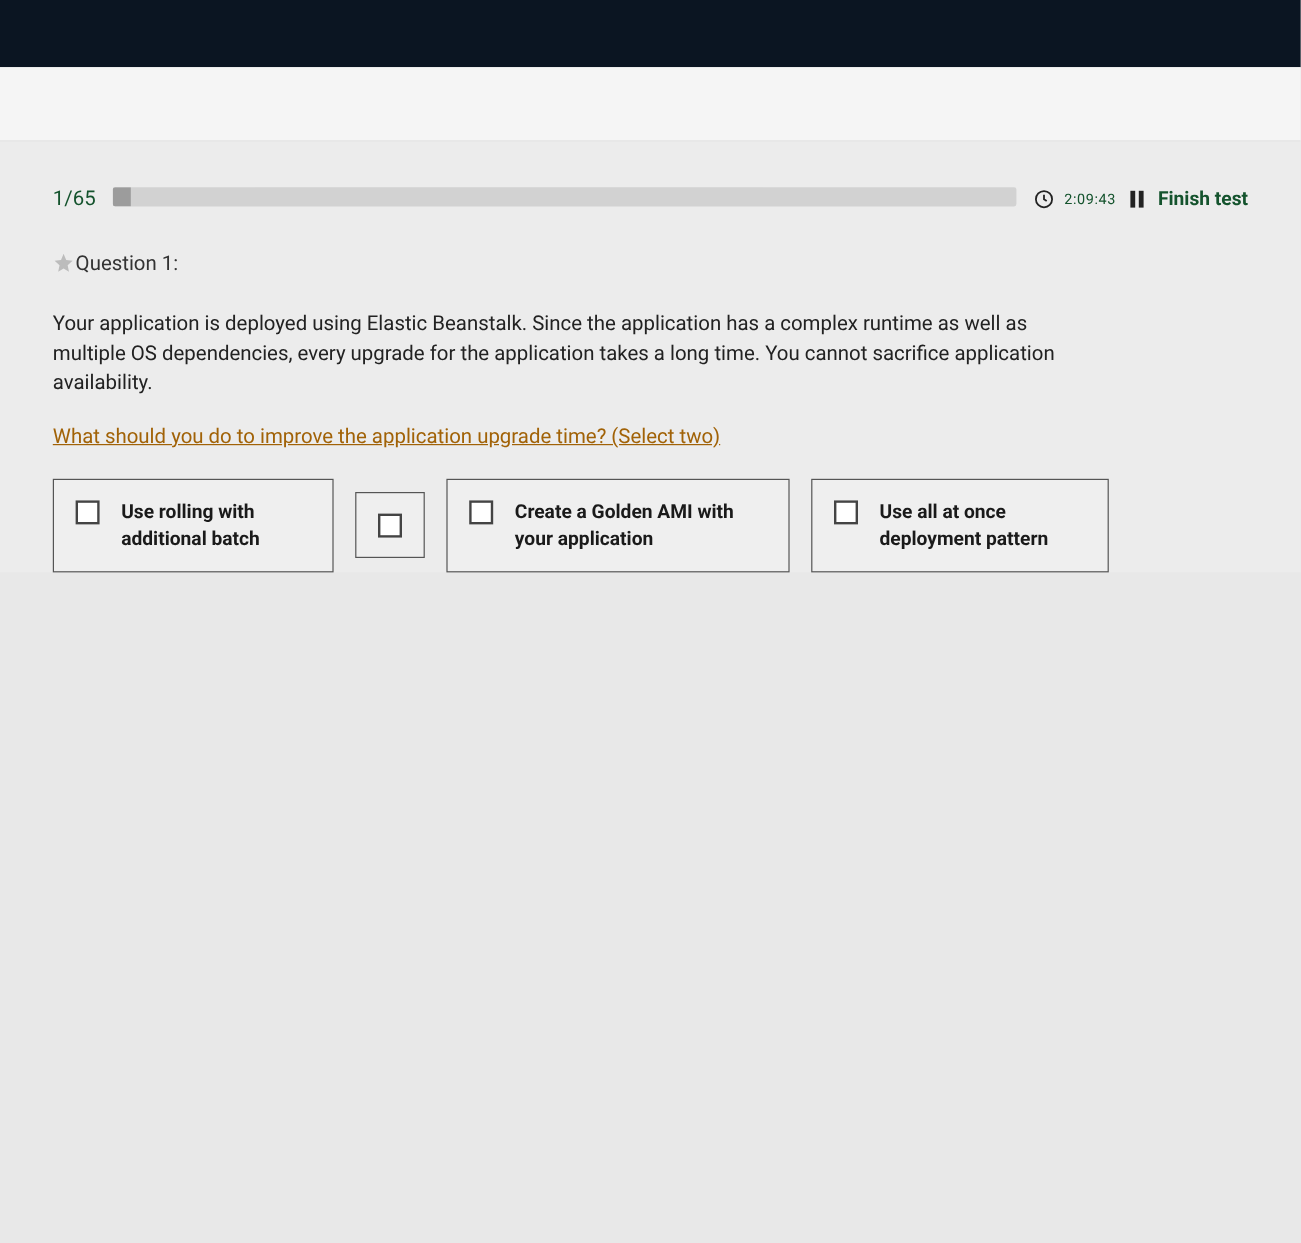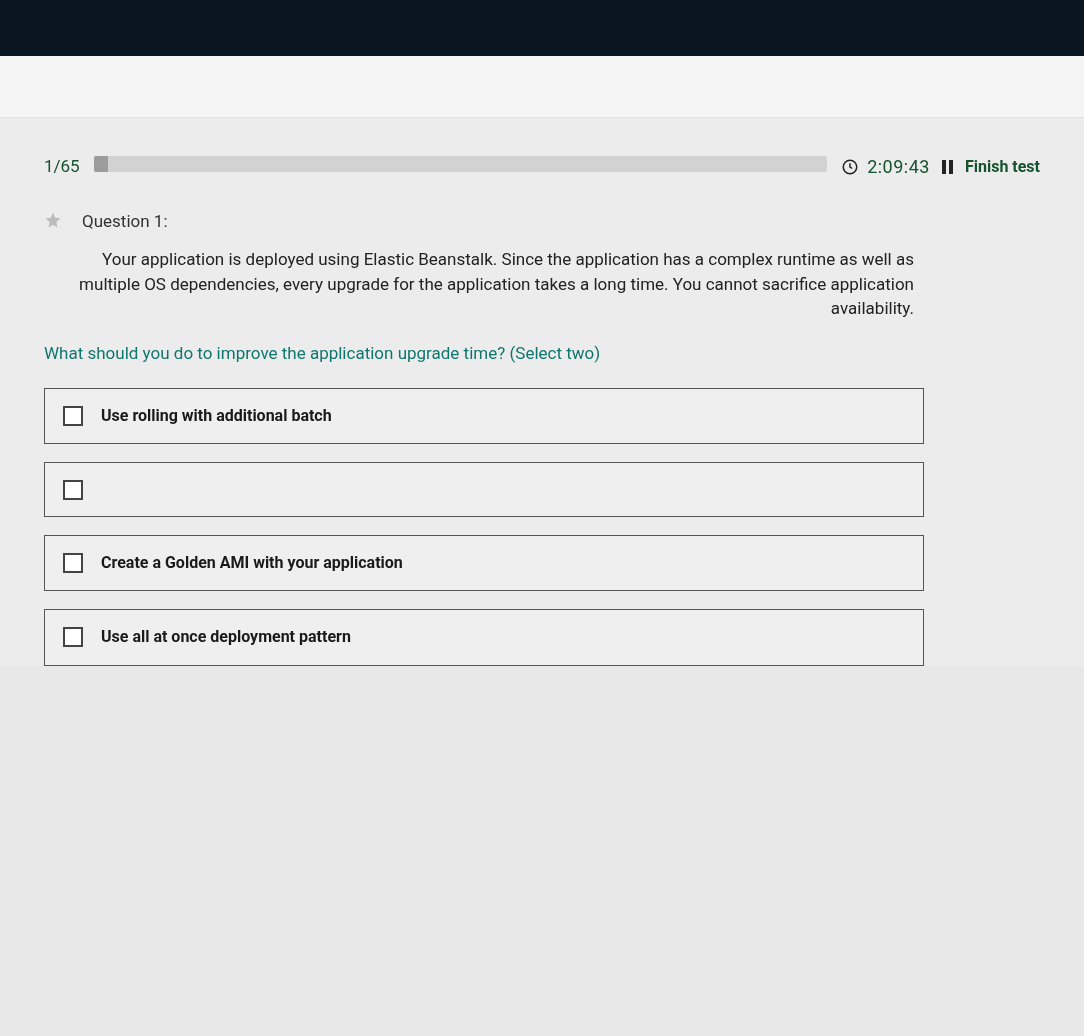--- a/index.html
+++ b/index.html
@@ -48,64 +48,65 @@
   .timer-group {
     display: flex;
     align-items: center;
     gap: 8px;
     white-space: nowrap;
   }
   .clock-icon {
     width: 18px; height: 18px;
     display: inline-block;
   }
-  .timer-text { font-size: 18px; letter-spacing: .5px; }
+  .timer-text { font-size: 12px; letter-spacing: .5px; }
   .pause-icon {
     display: inline-flex;
     gap: 3px;
     margin: 0 4px;
   }
   .pause-icon span {
     width: 4px; height: 14px; background: #222;
   }
   .finish-link {
     font-weight: 700;
     cursor: pointer;
     font-size: 16px;
   }
   .question-header {
     display: flex;
     align-items: flex-start;
-    gap: 20px;
-    margin-bottom: 16px;
+    gap: 1px;
+    margin-bottom: 28px;
   }
   .star-icon {
     width: 18px; height: 18px;
     display: inline-block;
   }
   .question-label { font-size: 17px; color: #333; }
   .question-body {
     font-size: 17px;
     line-height: 1.45;
     color: #222;
     margin-bottom: 20px;
     max-width: 870px;
-    text-align: right;
   }
   .question-prompt {
     font-size: 17px;
     line-height: 1.45;
-    color: #0f766e;
+    color: #a16207;
     margin-bottom: 22px;
+    text-decoration: underline;
   }
   .options {
     display: flex;
-    flex-direction: column;
+    flex-direction: row;
     gap: 18px;
     max-width: 880px;
+    align-items: center;
   }
   .option {
     border: 1px solid #555;
     background: #efefef;
     padding: 16px 18px;
     display: flex;
     align-items: flex-start;
     gap: 18px;
     cursor: pointer;
   }

